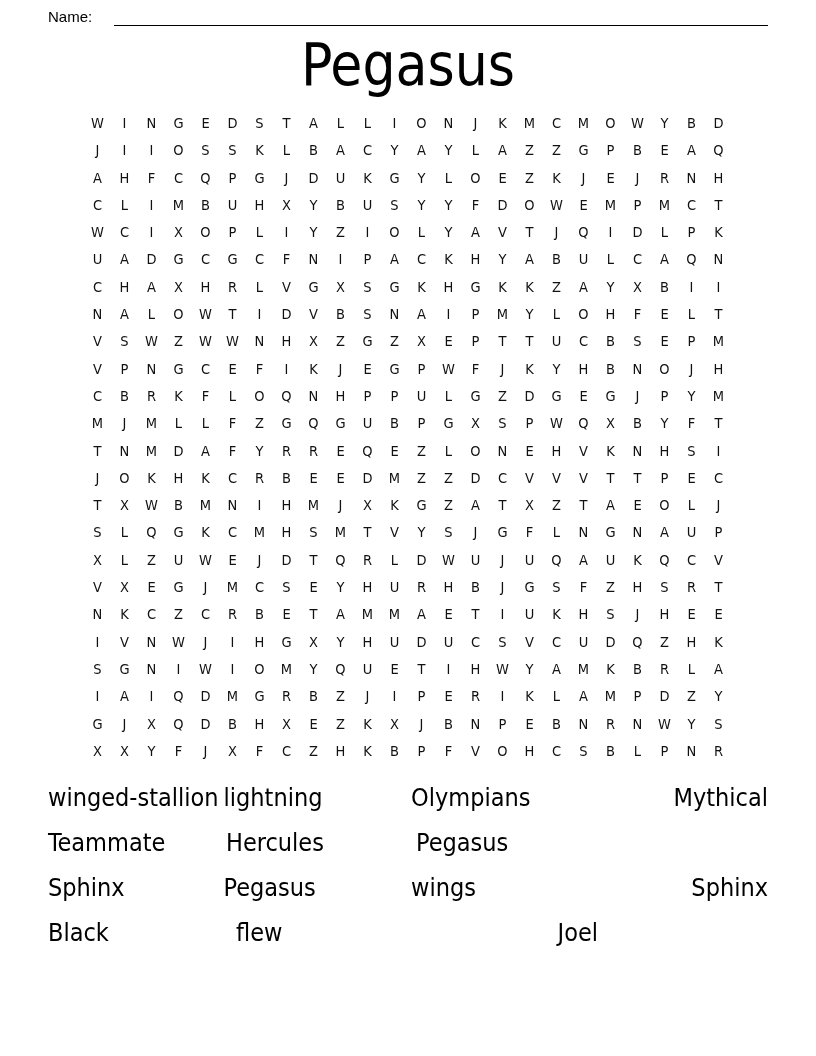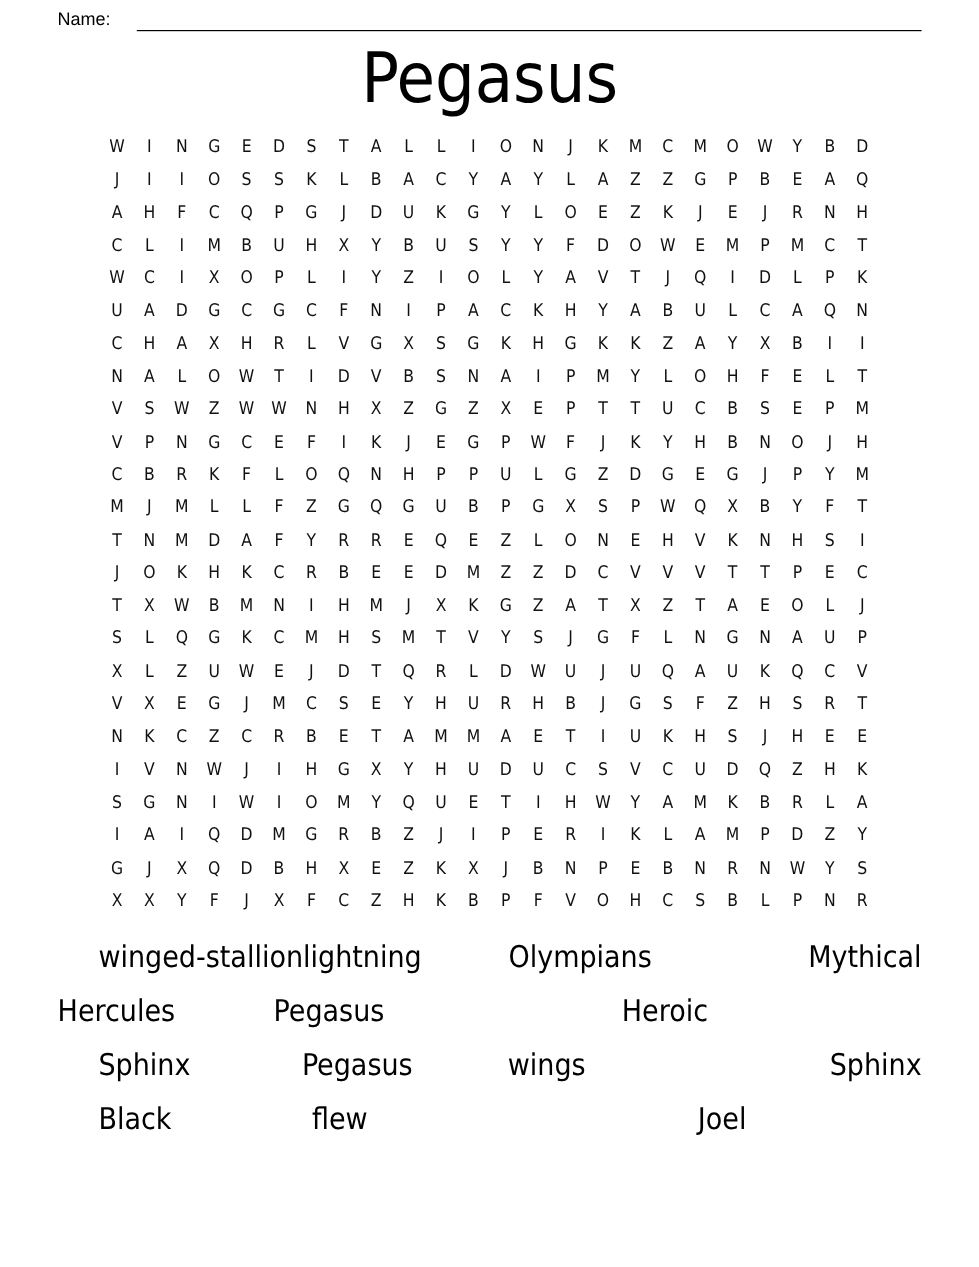--- a/index.html
+++ b/index.html
@@ -93,23 +93,23 @@
     align-items: center;
   }
   .word-cell {
     font-family: "DejaVu Sans Condensed", "Liberation Sans Narrow", "Liberation Sans", sans-serif;
     font-stretch: condensed;
     font-size: 25px;
     line-height: 30px;
     font-weight: 400;
     white-space: nowrap;
   }
-  .word-cell.c0 { width: 178px; margin-left: 34px; }
+  .word-cell.c0 { width: 178px; }
   .word-cell.c1 { width: 180px; }
-  .word-cell.c2 { width: 181px; }
+  .word-cell.c2 { width: 181px; margin-left: 10px; }
   .word-cell.c3 { width: 181px; text-align: right; }
 </style>
 </head>
 <body>
 
 <div id="name-line">
   <span id="name-label">Name:</span>
   <span id="name-blank"></span>
 </div>
 
@@ -743,23 +743,23 @@
   </div>
 
 <div id="word-list">
     <div class="word-row">
       <span class="word-cell c0">winged-stallion</span>
       <span class="word-cell c1">lightning</span>
       <span class="word-cell c2">Olympians</span>
       <span class="word-cell c3">Mythical</span>
     </div>
     <div class="word-row">
+      <span class="word-cell c0">Teammate</span>
       <span class="word-cell c1">Hercules</span>
       <span class="word-cell c2">Pegasus</span>
-      <span class="word-cell c3">Heroic</span>
     </div>
     <div class="word-row">
       <span class="word-cell c0">Sphinx</span>
       <span class="word-cell c1">Pegasus</span>
       <span class="word-cell c2">wings</span>
       <span class="word-cell c3">Sphinx</span>
     </div>
     <div class="word-row">
       <span class="word-cell c0">Black</span>
       <span class="word-cell c2">flew</span>

